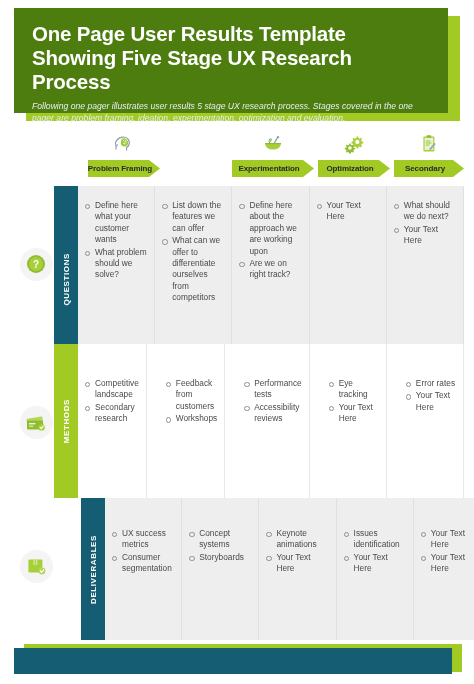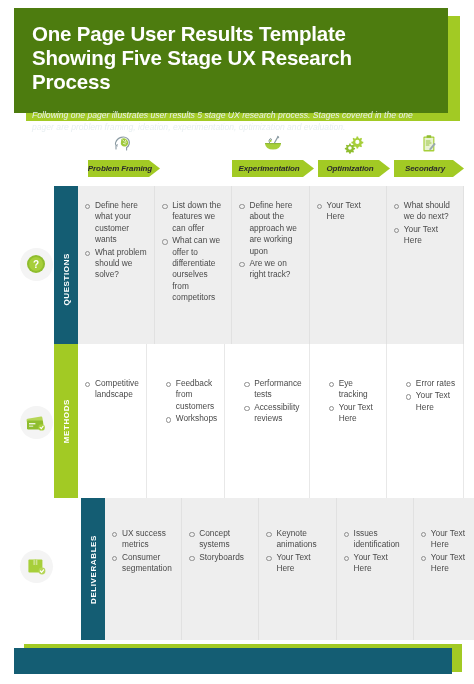--- a/index.html
+++ b/index.html
@@ -45,36 +45,35 @@
     padding: 14px 18px 10px 18px;
   }
   .header-title {
     color: #ffffff;
     font-size: 20.5px;
     font-weight: bold;
     line-height: 24px;
     letter-spacing: -0.2px;
   }
   .header-sub {
-    margin-top: 15px;
+    margin-top: 6px;
     color: #e7eef1;
     font-size: 8.6px;
     font-style: italic;
     line-height: 12px;
     padding-right: 16px;
   }
 
   
   .stage-strip {
     position: absolute;
     left: 88px;
     top: 128px;
     width: 376px;
     height: 57px;
-    font-style: italic;
   }
   .stage-col {
     position: absolute;
     top: 0;
     height: 57px;
   }
   .stage-icon {
     height: 32px;
     display: flex;
     align-items: center;
@@ -376,20 +375,21 @@
     </div>
 
     <div class="row row-m">
       <div class="row-label lbl-green">
         <span>METHODS</span>
       </div>
       <div class="cells bg-white">
         <div class="cell">
           <ul>
             <li>Competitive landscape</li>
+            <li>Secondary research</li>
           </ul>
         </div>
         <div class="cell">
           <ul>
             <li>Feedback from customers</li>
             <li>Workshops</li>
           </ul>
         </div>
         <div class="cell">
           <ul>

